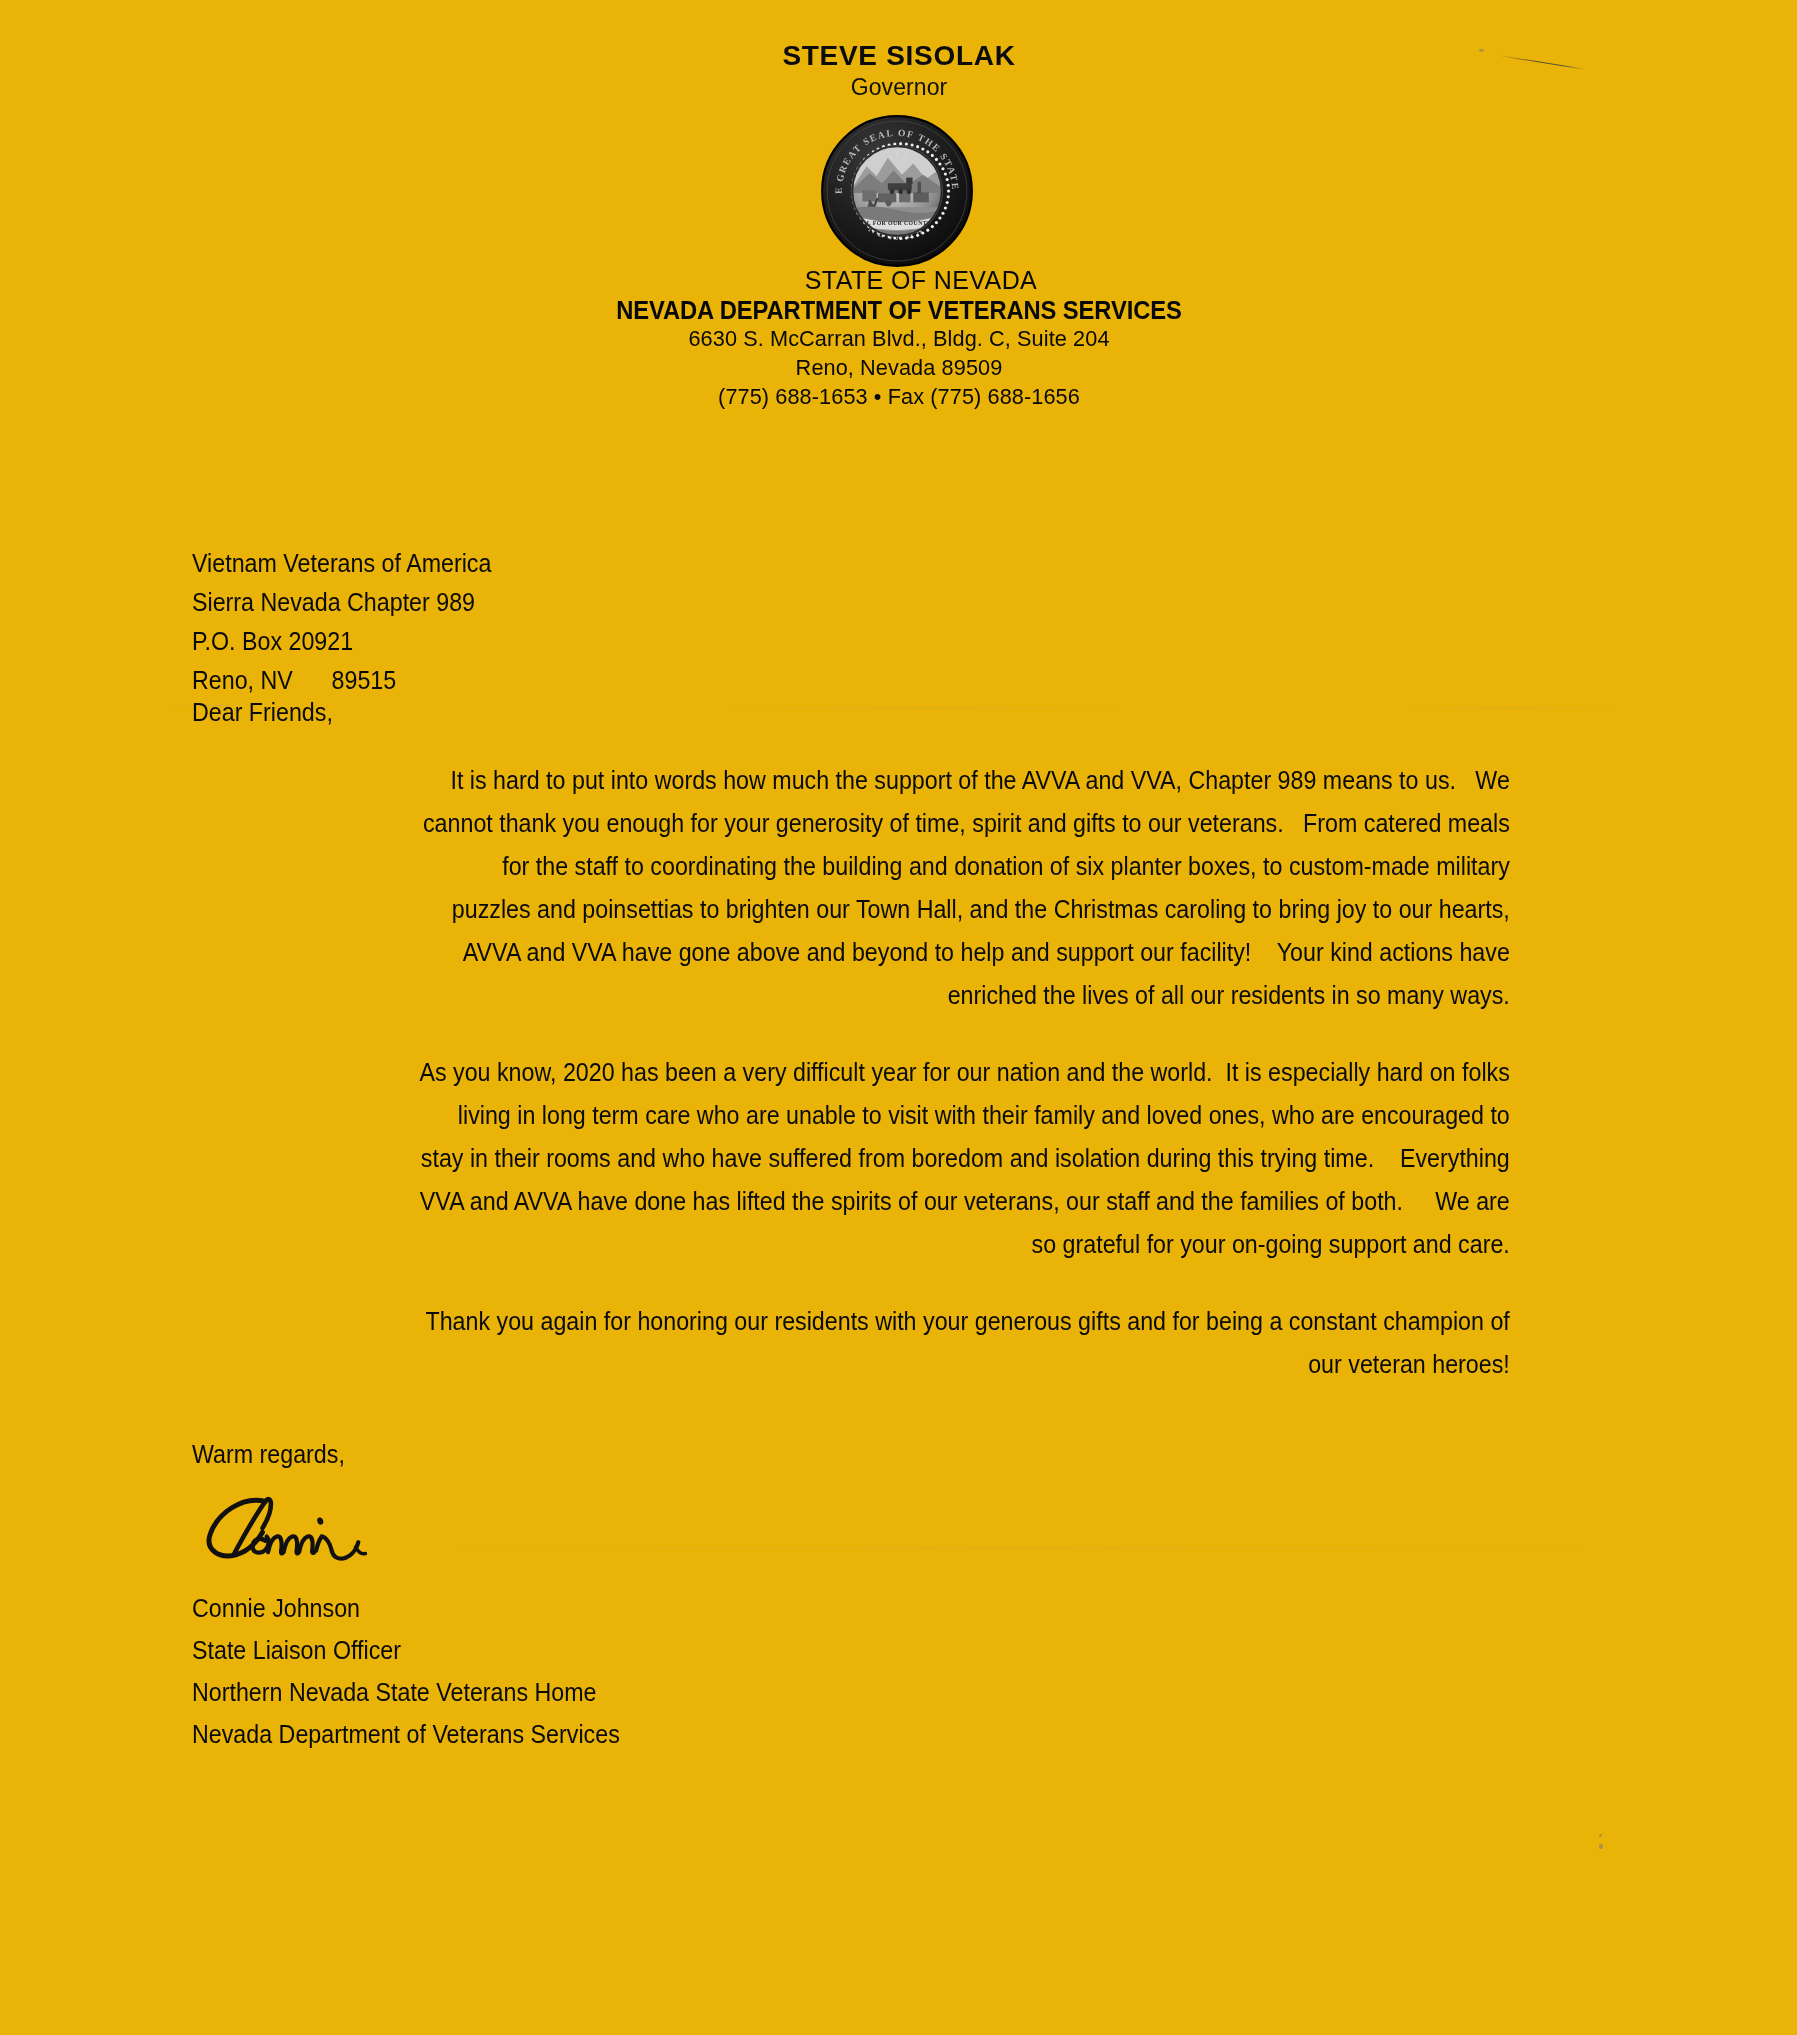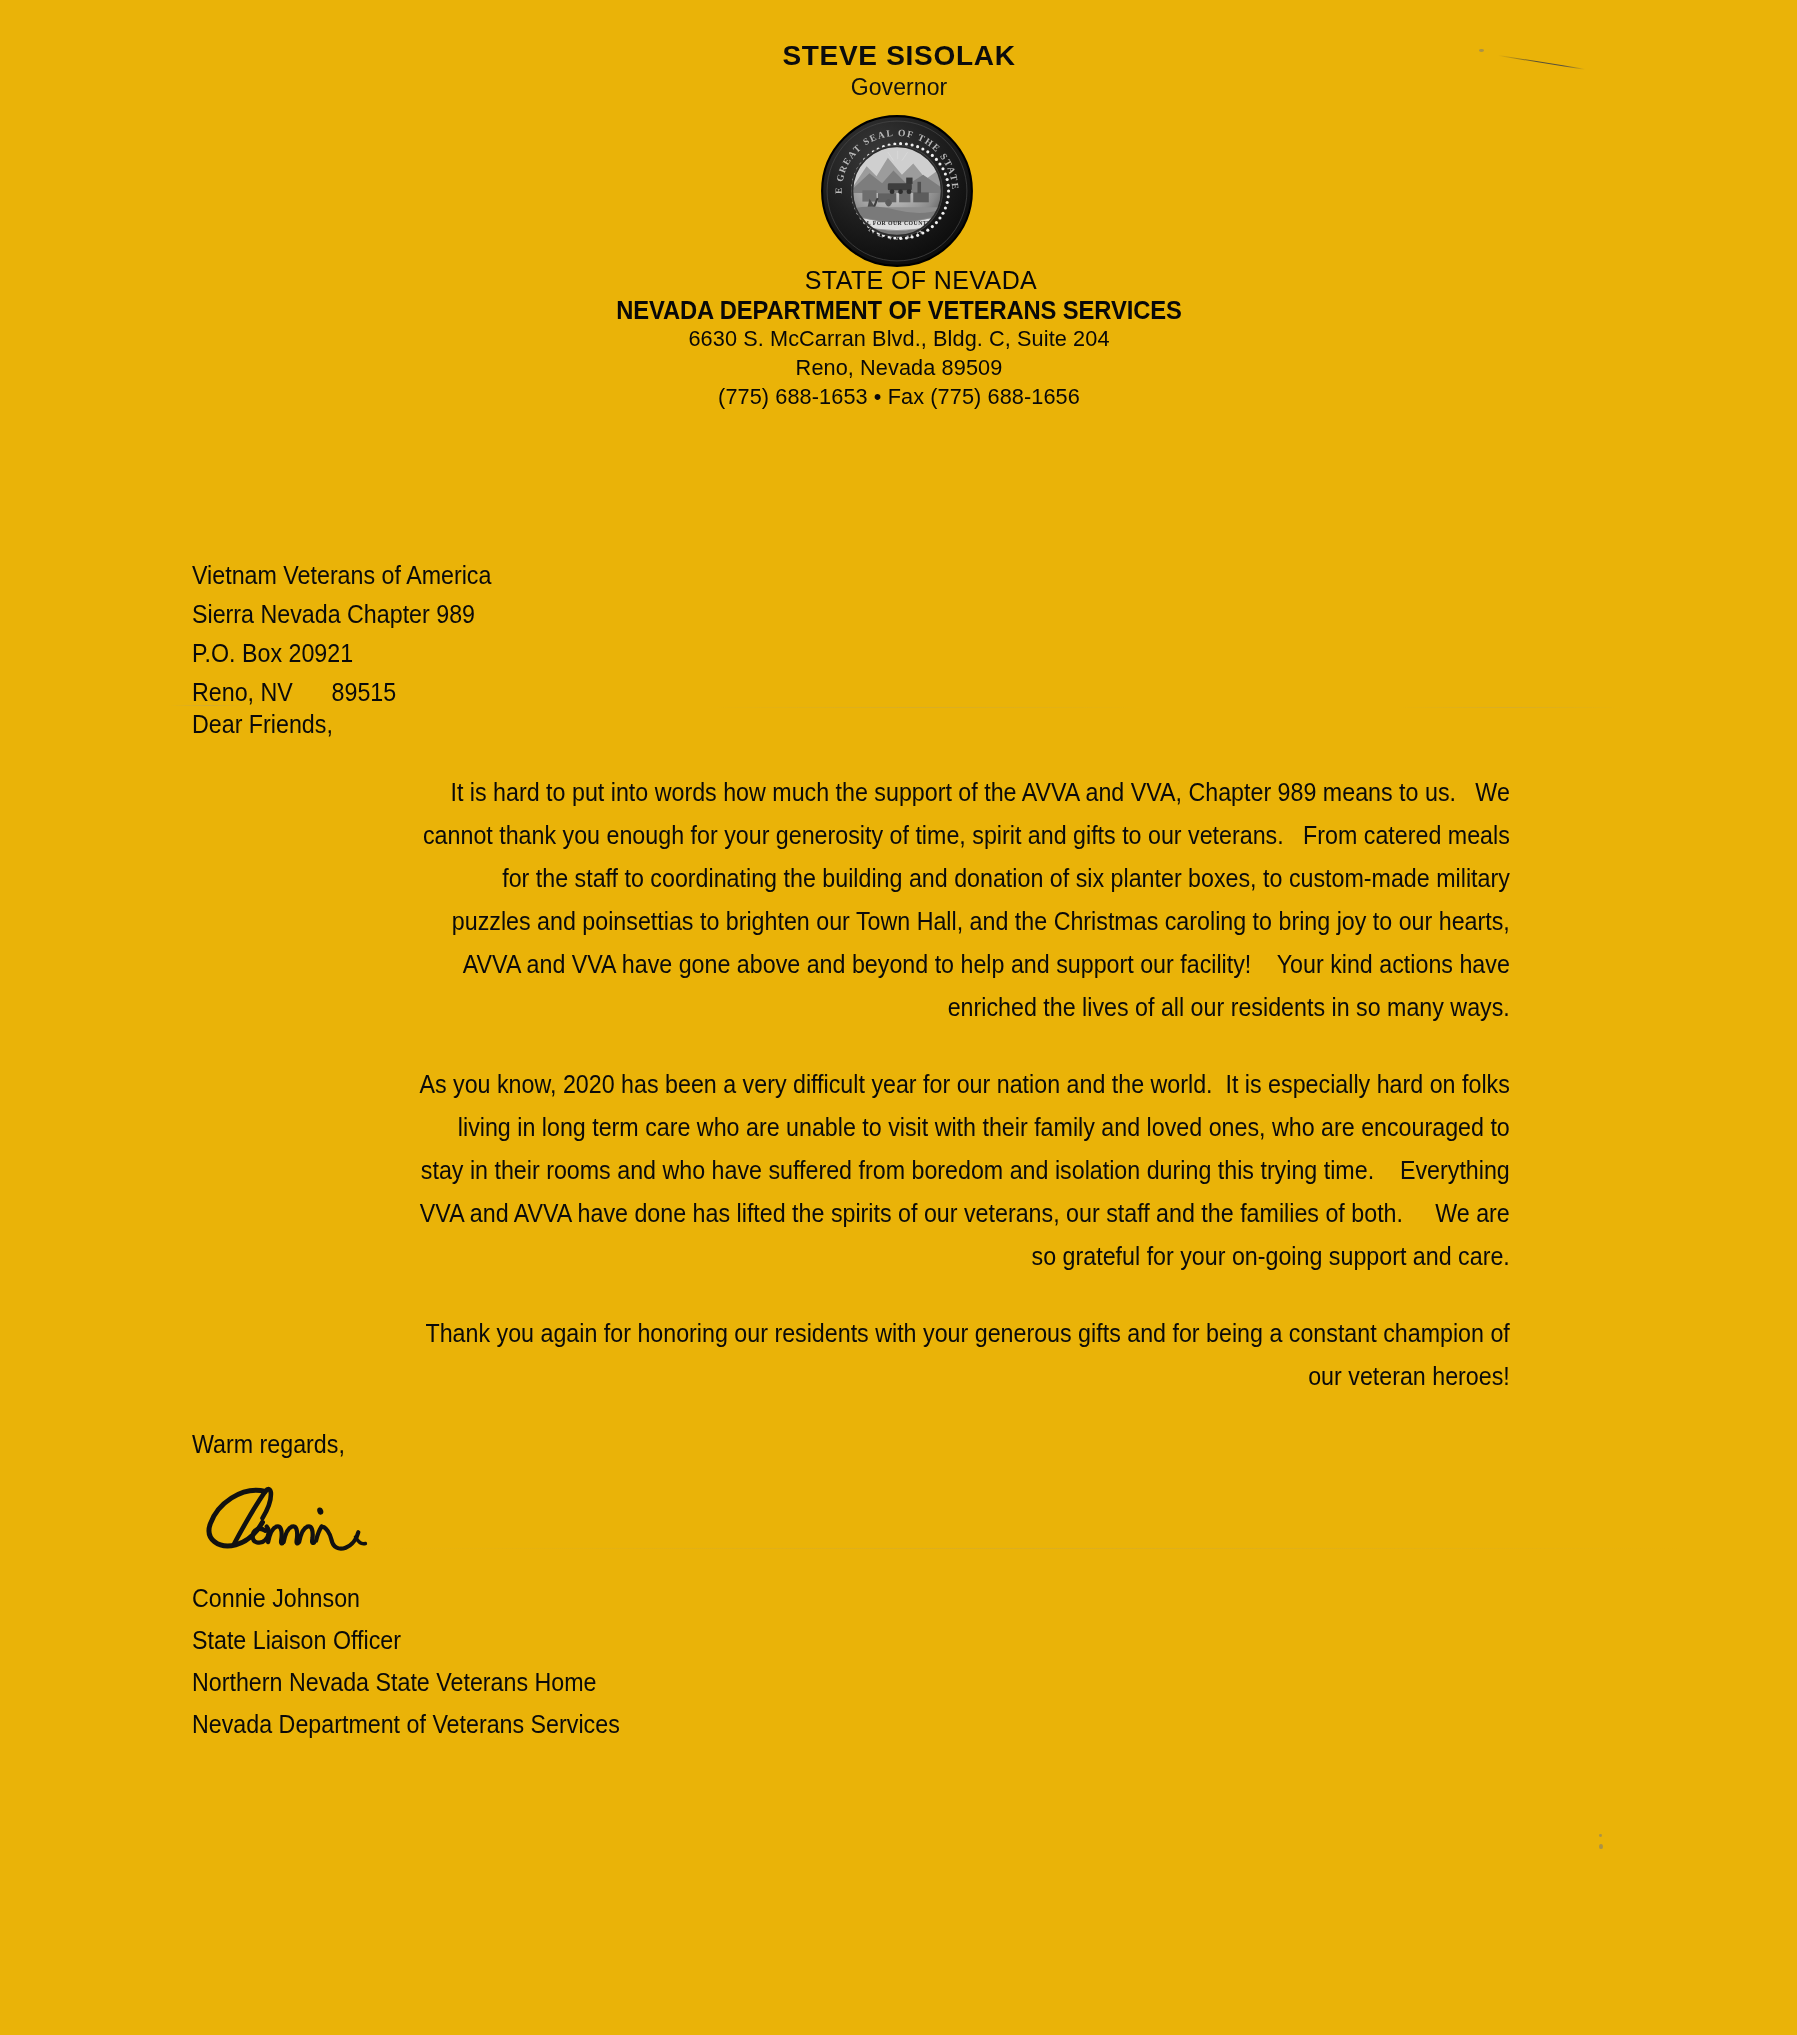--- a/index.html
+++ b/index.html
@@ -128,32 +128,32 @@
     font-family: "Liberation Sans", sans-serif;
     font-size: 25px;
     line-height: 1.0;
     color: #0a0a0a;
     transform: scaleX(.93);
     transform-origin: left center;
     white-space: pre-wrap;
   }
   .date-line { margin: 0 0 0 0; }
 
-  .recipient { margin-top: 44px; }
+  .recipient { margin-top: 32px; }
   .recipient .ltxt { line-height: 39px; }
 
   .salutation { }
 
   .para {
     margin-top: 34px;
     text-align: right;
   }
   .para .ltxt { line-height: 43px; }
 
-  .closing { margin-top: 34px; }
+  .closing { margin-top: 56px; }
 
   .sig-wrap {
     position: relative;
     margin-top: 12.7px;
     height: 92px;
     width: 296px;
   }
   .sig-wrap svg { display: block; }
 
   .signer { margin-top: 15px; }

